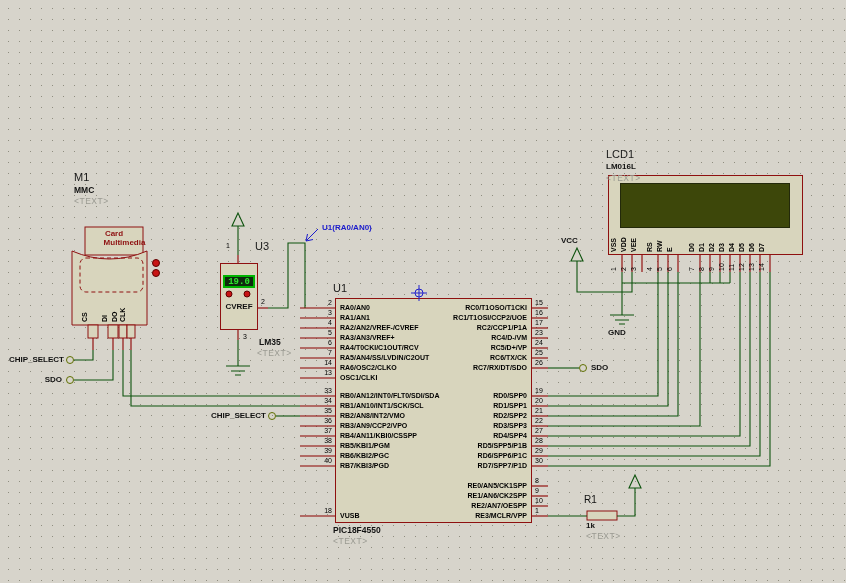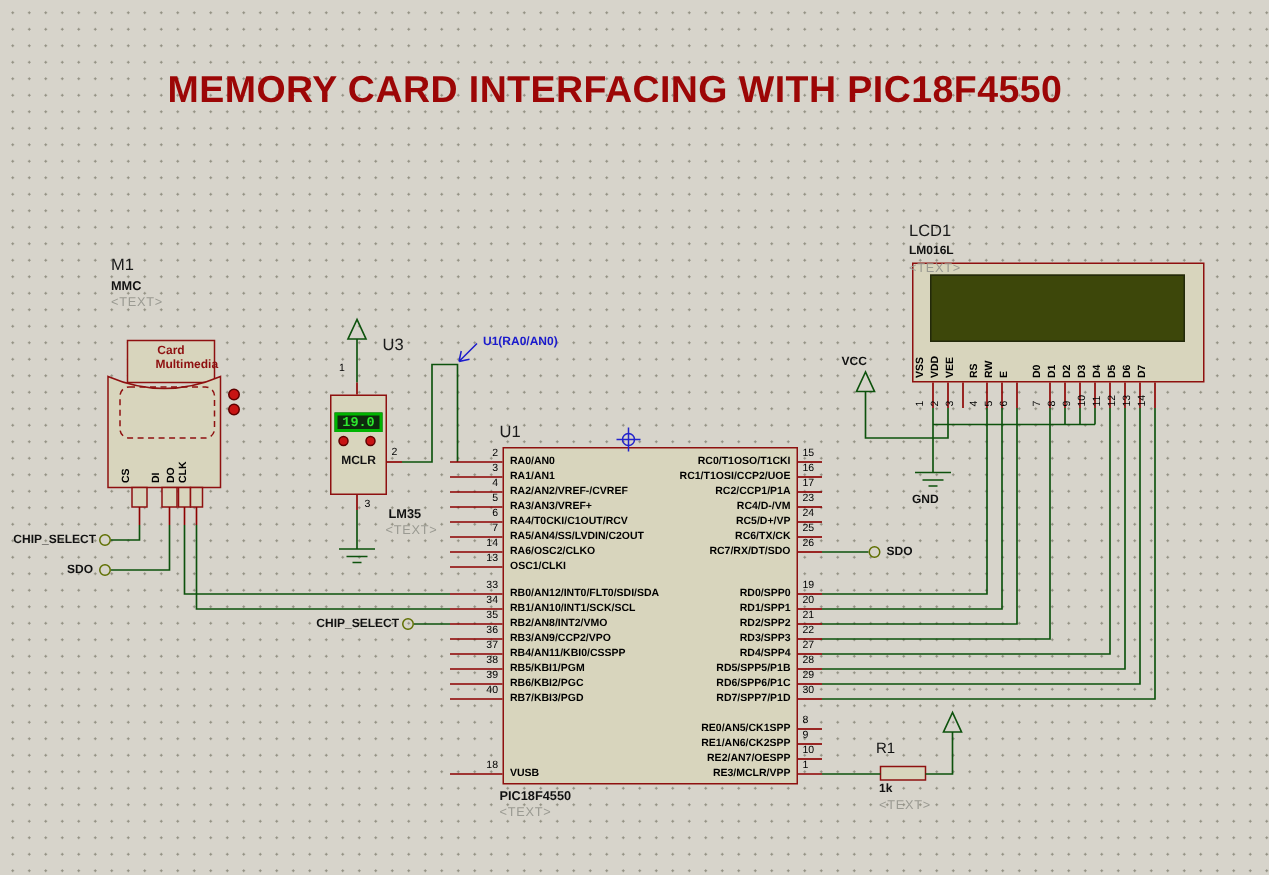--- a/index.html
+++ b/index.html
@@ -174,30 +174,29 @@
 
     <g>
       <path d="M306,241 L318,229 M306,241 L313,239.5 M306,241 L307.5,234" stroke="#1a1acc" fill="none"></path>
     </g>
     <g>
       <circle cx="419" cy="293" r="4" fill="none" stroke="#2222cc"></circle>
       <path d="M419,285 V301 M411,293 H427" stroke="#2222cc" fill="none"></path>
     </g>
   </svg>
 
-  <div class="lbl title" style="left:60px;top:46px;width:700px;text-align:center">MEMORY CARD INTERFACING WITH PIC18F4550</div>
 
   <div class="lbl ref" style="left:74px;top:171px">M1</div>
   <div class="lbl sub" style="left:74px;top:185px">MMC</div>
   <div class="lbl ph" style="left:74px;top:196px">&lt;TEXT&gt;</div>
   <div class="lbl sub8 maroontext" style="left:85px;top:229px;width:58px;text-align:center">Card</div>
   <div class="lbl sub8 maroontext" style="left:85px;top:238px;width:79px;text-align:center">Multimedia</div>
 
-  <div class="lbl ref" style="left:255px;top:224px">U3</div>
-  <div class="lbl sub8" style="left:222px;top:302px;width:34px;text-align:center">MCLR</div>
+  <div class="lbl ref" style="left:255px;top:240px">U3</div>
+  <div class="lbl sub8" style="left:222px;top:302px;width:34px;text-align:center">CVREF</div>
   <div class="lbl pnum" style="left:226px;top:242px">1</div>
   <div class="lbl pnum" style="left:261px;top:298px">2</div>
   <div class="lbl pnum" style="left:243px;top:333px">3</div>
   <div class="lbl sub" style="left:259px;top:337px">LM35</div>
   <div class="lbl ph" style="left:257px;top:348px">&lt;TEXT&gt;</div>
 
   <div class="lbl ref" style="left:333px;top:282px">U1</div>
   <div class="lbl sub" style="left:333px;top:525px">PIC18F4550</div>
   <div class="lbl ph" style="left:333px;top:536px">&lt;TEXT&gt;</div>
 

